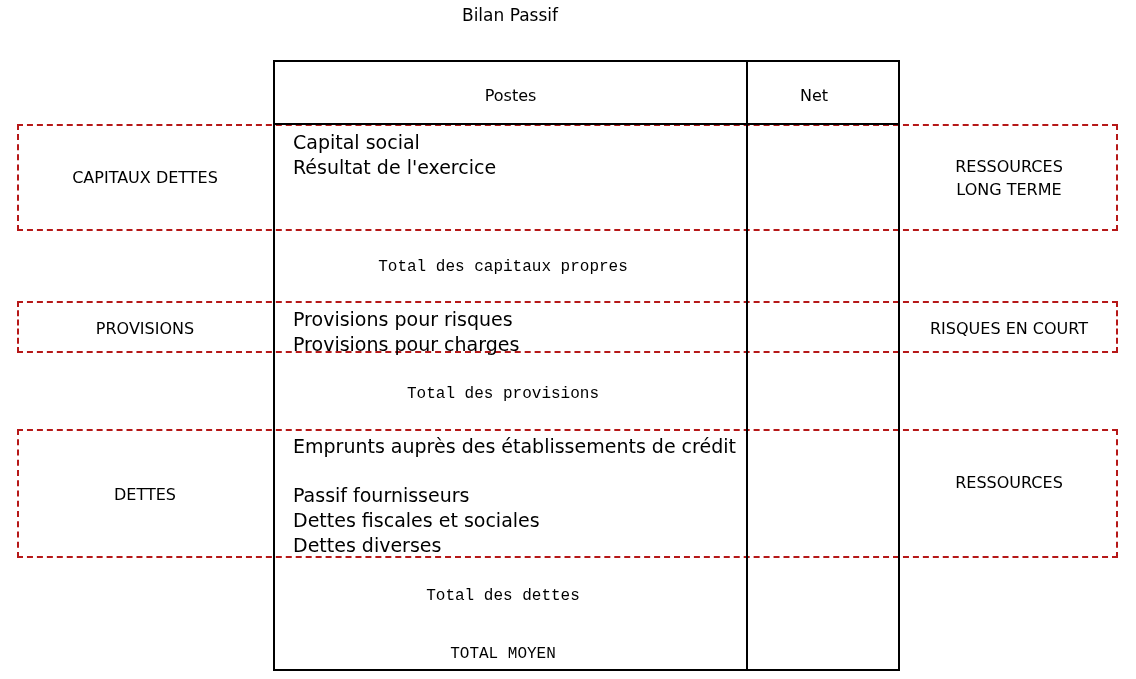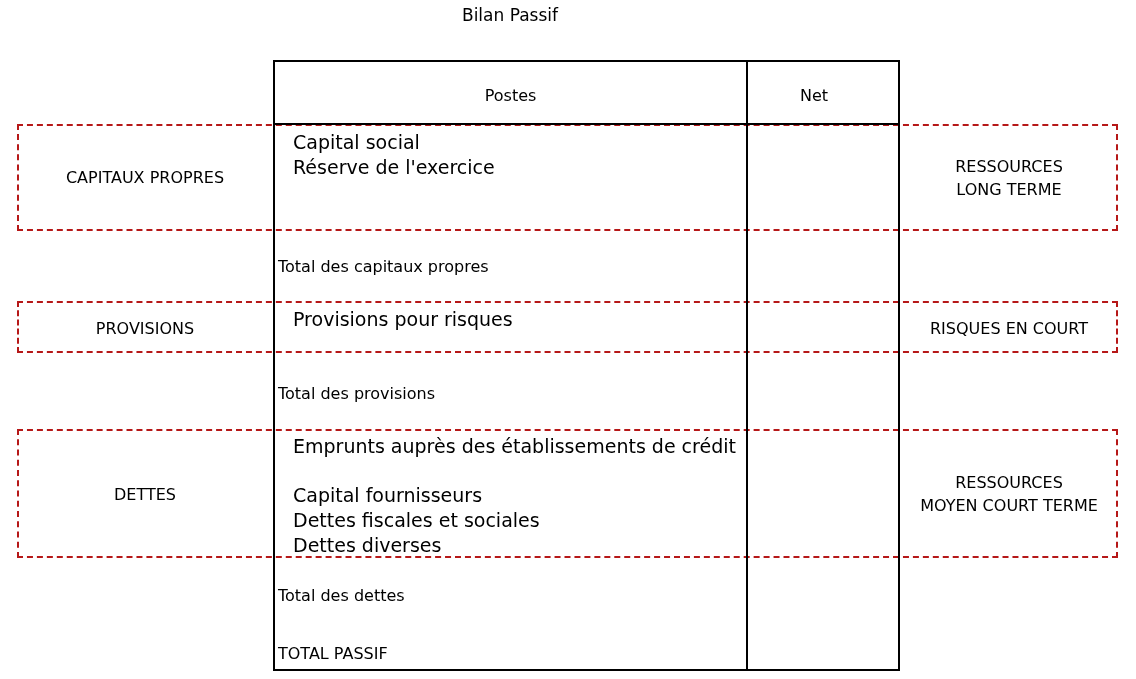--- a/index.html
+++ b/index.html
@@ -91,24 +91,25 @@
   }
   #items-capitaux { top: 130px; }
   #items-provisions { top: 307px; }
   #items-dettes { top: 434px; }
 
   
   .total-line {
     position: absolute;
     left: 278px;
     width: 450px;
-    text-align: left;
+    text-align: center;
     font-size: 16px;
     line-height: 22px;
     white-space: nowrap;
+    font-family: Liberation Mono, monospace;
   }
   #total-capitaux { top: 256px; }
   #total-provisions { top: 383px; }
   #total-dettes { top: 585px; }
   #total-passif { top: 643px; }
 
   
   .band {
     position: absolute;
     left: 17px;
@@ -149,43 +150,43 @@
 
 <div id="table-frame"></div>
 <div id="col-divider"></div>
 <div id="header-rule"></div>
 
 <div class="col-header" id="header-postes">Postes</div>
 <div class="col-header" id="header-net">Net</div>
 
 <div class="item-list" id="items-capitaux">
   <div>Capital social</div>
-  <div>Réserve de l'exercice</div>
+  <div>Résultat de l'exercice</div>
 </div>
 <div class="total-line" id="total-capitaux">Total des capitaux propres</div>
-<div class="side-label side-left" id="label-capitaux-propres">CAPITAUX PROPRES</div>
+<div class="side-label side-left" id="label-capitaux-propres">CAPITAUX DETTES</div>
 <div class="side-label side-right" id="label-ressources-long">
   <div>RESSOURCES</div>
   <div>LONG TERME</div>
 </div>
 
 <div class="item-list" id="items-provisions">
   <div>Provisions pour risques</div>
+  <div>Provisions pour charges</div>
 </div>
 <div class="total-line" id="total-provisions">Total des provisions</div>
 <div class="side-label side-left" id="label-provisions">PROVISIONS</div>
 <div class="side-label side-right" id="label-risques">RISQUES EN COURT</div>
 
 <div class="item-list" id="items-dettes">
   <div>Emprunts auprès des établissements de crédit</div>
   <div class="spacer"></div>
-  <div>Capital fournisseurs</div>
+  <div>Passif fournisseurs</div>
   <div>Dettes fiscales et sociales</div>
   <div>Dettes diverses</div>
 </div>
 <div class="total-line" id="total-dettes">Total des dettes</div>
 <div class="side-label side-left" id="label-dettes">DETTES</div>
 <div class="side-label side-right" id="label-ressources-moyen">
   <div>RESSOURCES</div>
-  <div>MOYEN COURT TERME</div>
 </div>
 
-<div class="total-line" id="total-passif">TOTAL PASSIF</div>
+<div class="total-line" id="total-passif">TOTAL MOYEN</div>
 
 </body></html>

